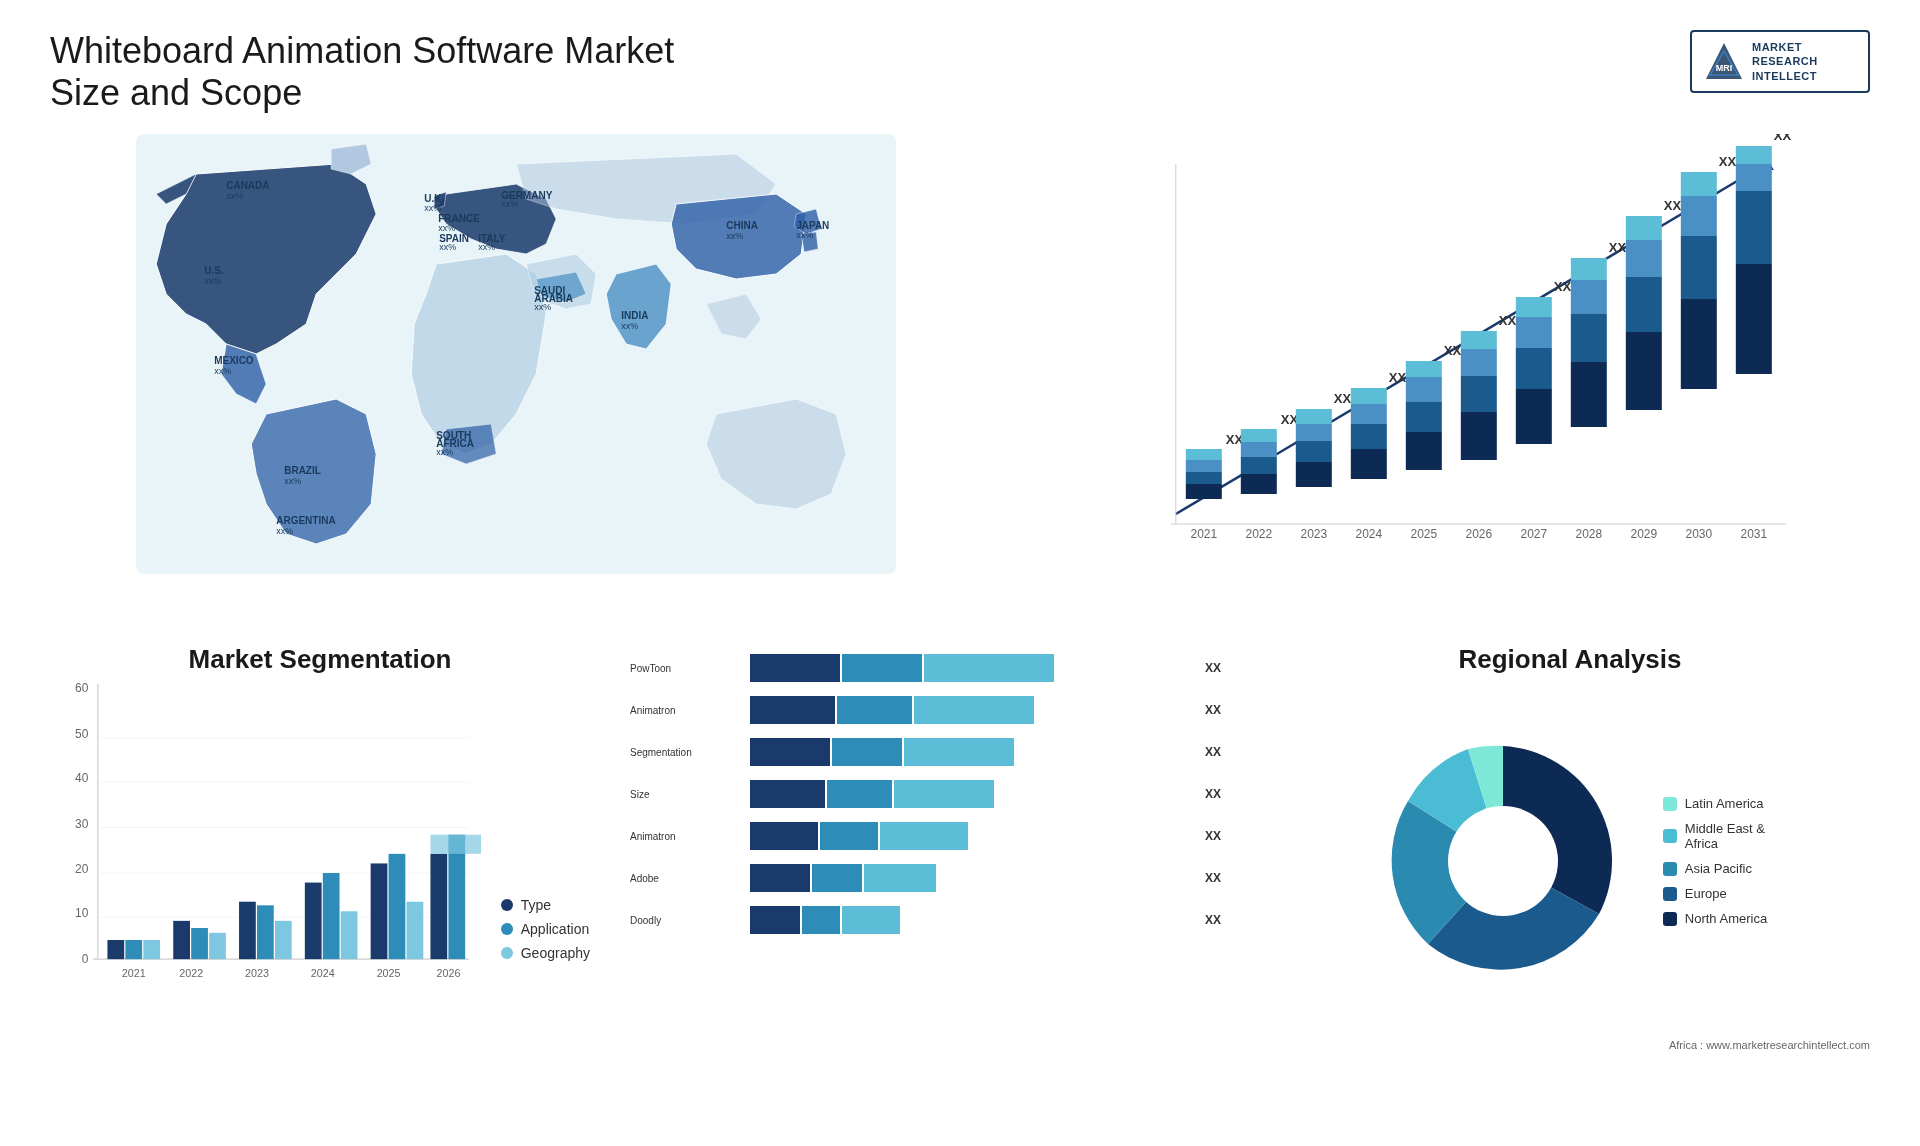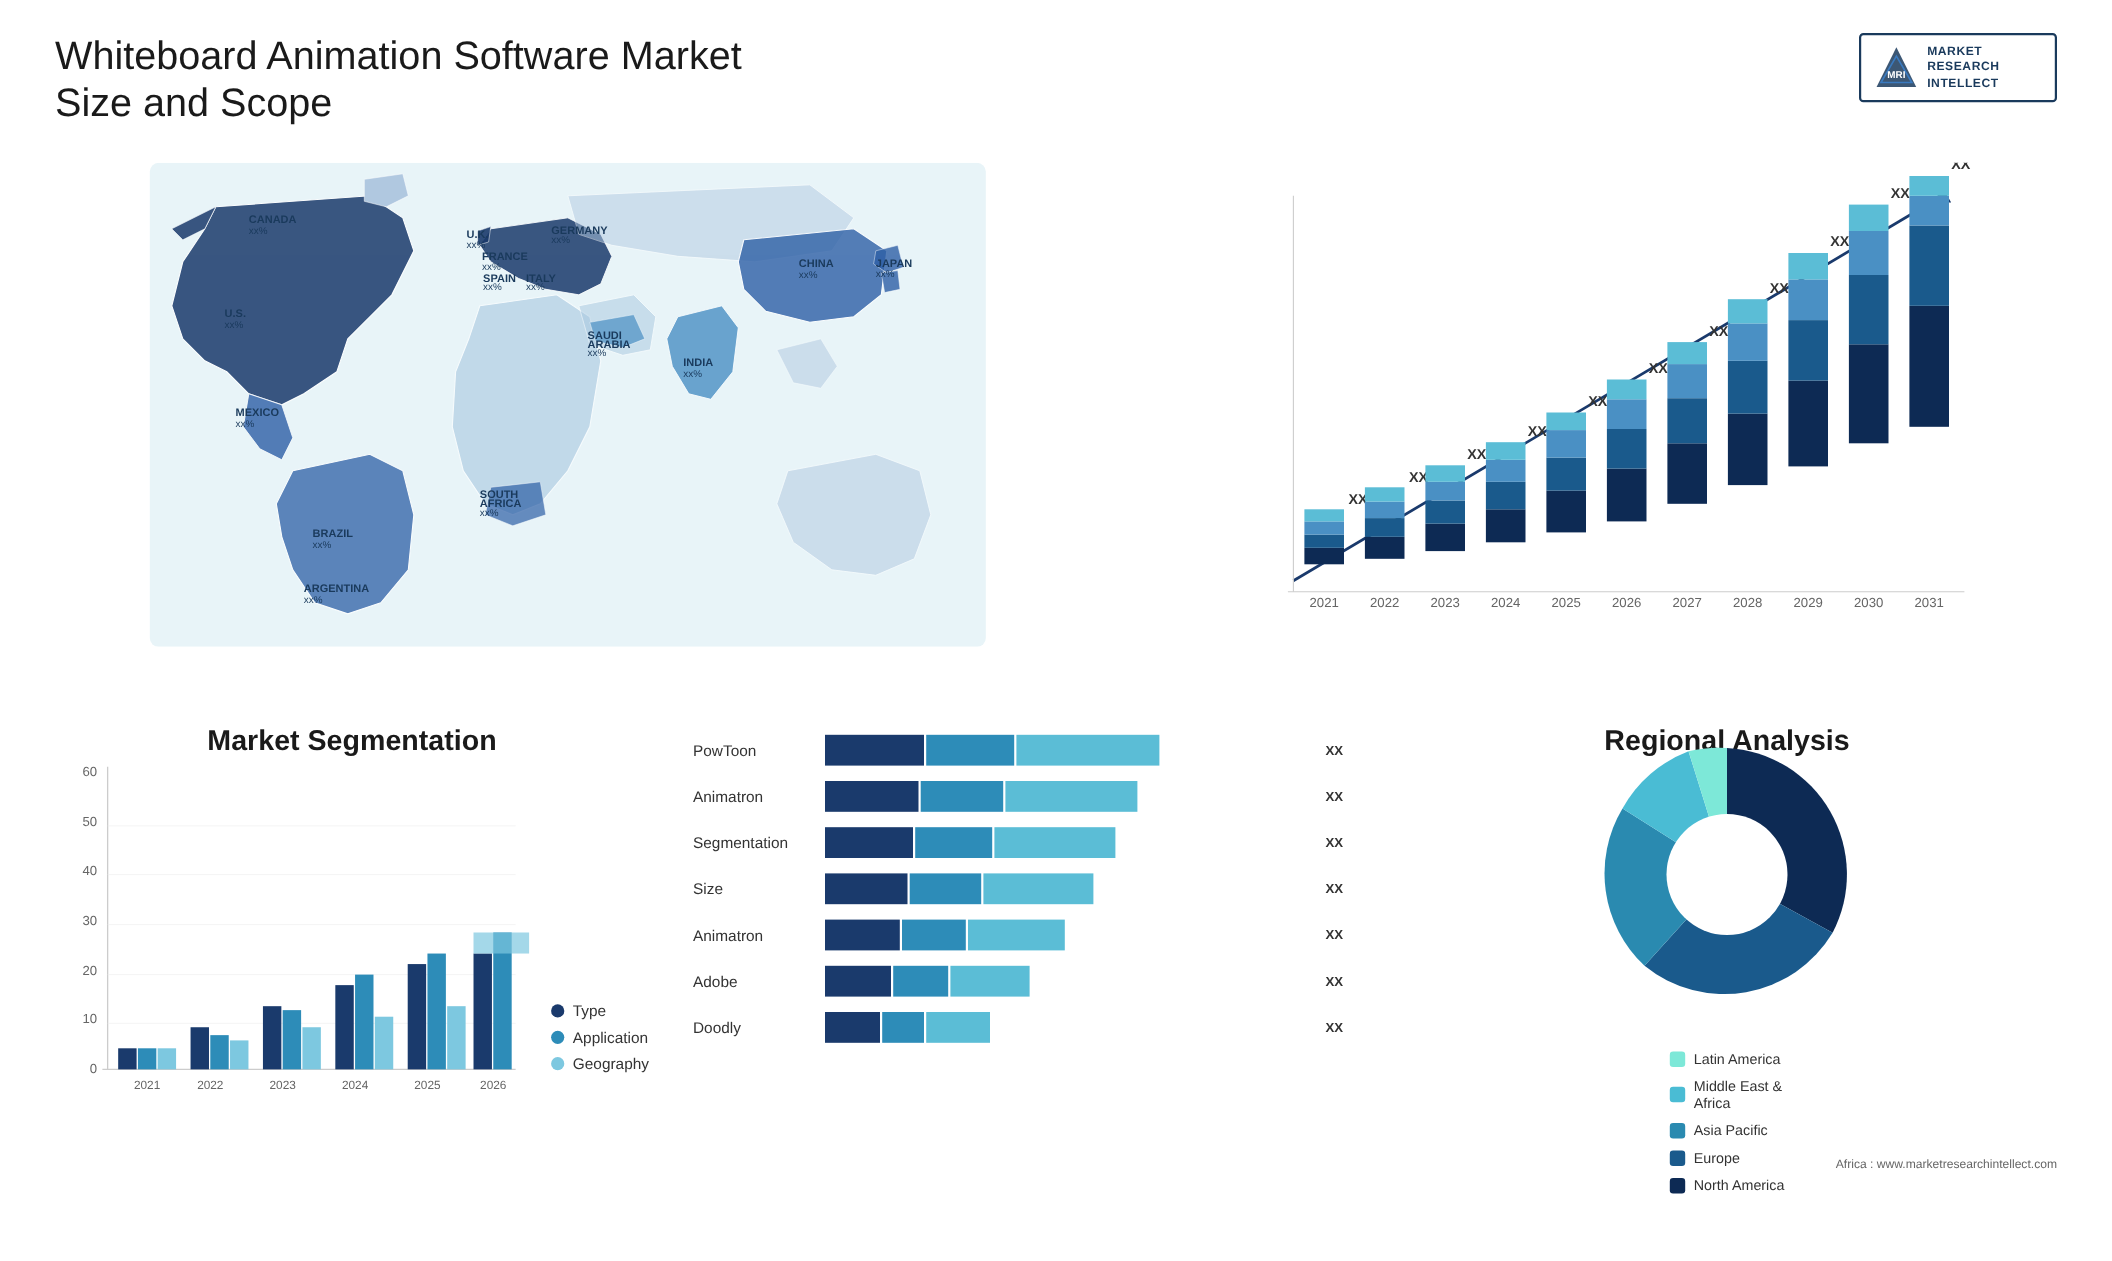--- a/index.html
+++ b/index.html
@@ -8,21 +8,21 @@
       background: #fff;
       width: 1920px;
       min-height: 1146px;
       padding: 30px 50px;
       color: #222;
     }
     .header {
       display: flex;
       justify-content: space-between;
       align-items: flex-start;
-      margin-bottom: 34px;
+      margin-bottom: 20px;
     }
     .page-title {
       font-size: 36px;
       font-weight: 400;
       color: #1a1a1a;
       max-width: 700px;
     }
     .logo {
       display: flex;
       align-items: center;
@@ -128,21 +128,21 @@
       flex-direction: column;
       gap: 14px;
       margin-top: 10px;
     }
     .player-row {
       display: flex;
       align-items: center;
       gap: 10px;
     }
     .player-name {
-      font-size: 14px;
+      font-size: 10px;
       color: #333;
       width: 110px;
       flex-shrink: 0;
     }
     .player-bar-container {
       display: flex;
       height: 28px;
       gap: 2px;
       flex: 1;
     }
@@ -156,21 +156,20 @@
       width: 25px;
     }
 
     
     .regional-container {
       display: flex;
       align-items: center;
       justify-content: center;
       gap: 30px;
       height: 340px;
-      flex-direction: column;
     }
     .pie-container {
       width: 260px;
       height: 260px;
       flex-shrink: 0;
     }
     .regional-legend {
       display: flex;
       flex-direction: column;
       gap: 10px;

